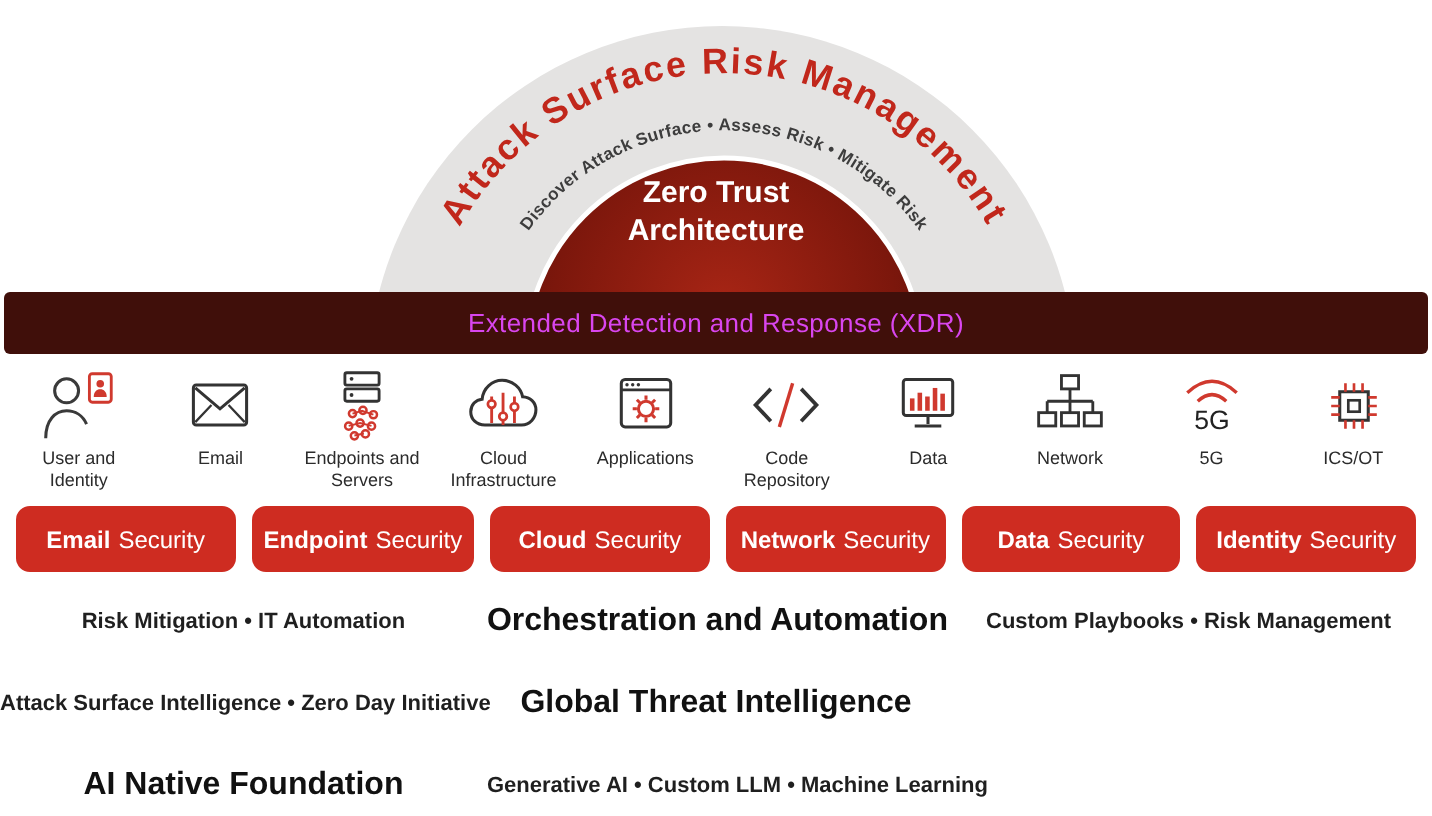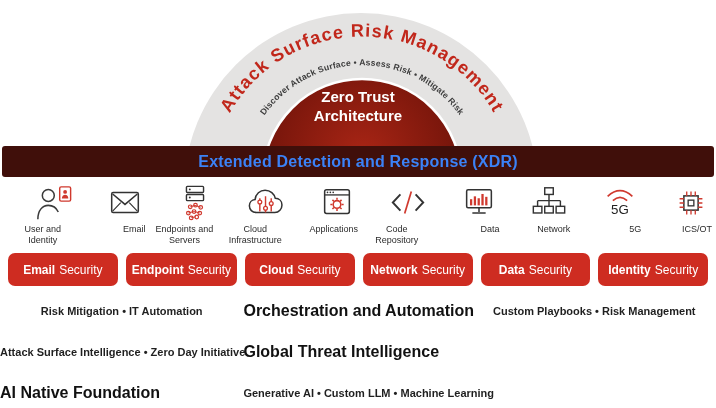--- a/index.html
+++ b/index.html
@@ -14,43 +14,43 @@
   .arc-subtitle{font-size:8.6px;font-weight:700;letter-spacing:.2px;fill:#3d3d3d;}
   .core-label{
     position:absolute;left:50%;top:88px;transform:translateX(-50%);
     width:130px;text-align:center;color:#fff;font-size:15px;font-weight:700;line-height:1.25;
   }
   
   .banner{
     height:31px;margin:0 2px;border-radius:3px;background:#400f0a;
     display:flex;align-items:center;justify-content:center;
   }
-  .banner span{color:#3b82f6;font-size:16px;font-weight:700;letter-spacing:.2px;}
+  .banner span{color:#d946ef;font-size:13px;font-weight:400;letter-spacing:.2px;}
   
   .icons{display:flex;align-items:flex-start;padding:7px 4px 0;height:66px;}
-  .icon-item{flex:1;display:flex;flex-direction:column;align-items:flex-end;gap:2px;min-width:0;}
+  .icon-item{flex:1;display:flex;flex-direction:column;align-items:center;gap:2px;min-width:0;}
   .icon-item svg{display:block;}
   .icon-label{
     font-size:9px;font-weight:400;color:#2b2b2b;text-align:center;line-height:1.18;
     max-width:64px;
   }
   
   .buttons{display:flex;gap:8px;padding:3px 8px 0;height:37px;}
   .btn{
     flex:1;height:33px;background:#ce2c21;border:none;border-radius:7px;
     display:flex;align-items:center;justify-content:center;
     color:#fff;font-size:12px;cursor:pointer;font-family:inherit;
   }
   .btn b{margin-right:4px;font-weight:700;}
   .btn span{font-weight:400;}
   
   .layers{display:flex;flex-direction:column;height:124px;}
   .layer-row{flex:1;display:grid;grid-template-columns:34% 32% 34%;align-items:center;}
   .layer-side{font-size:11px;color:#1f1f1f;text-align:center;white-space:nowrap;font-weight:bold;}
-  .layer-center{font-size:16px;font-weight:700;color:#111;text-align:left;white-space:nowrap;}
+  .layer-center{font-size:16px;font-weight:700;color:#111;text-align:center;white-space:nowrap;}
 </style>
 </head>
 <body>
 
 <div class="page">
 
   <div class="top">
     <svg width="716" height="146" viewBox="0 0 716 146">
       <defs>
         <radialGradient id="coreGrad" cx="50%" cy="38%" r="78%">

